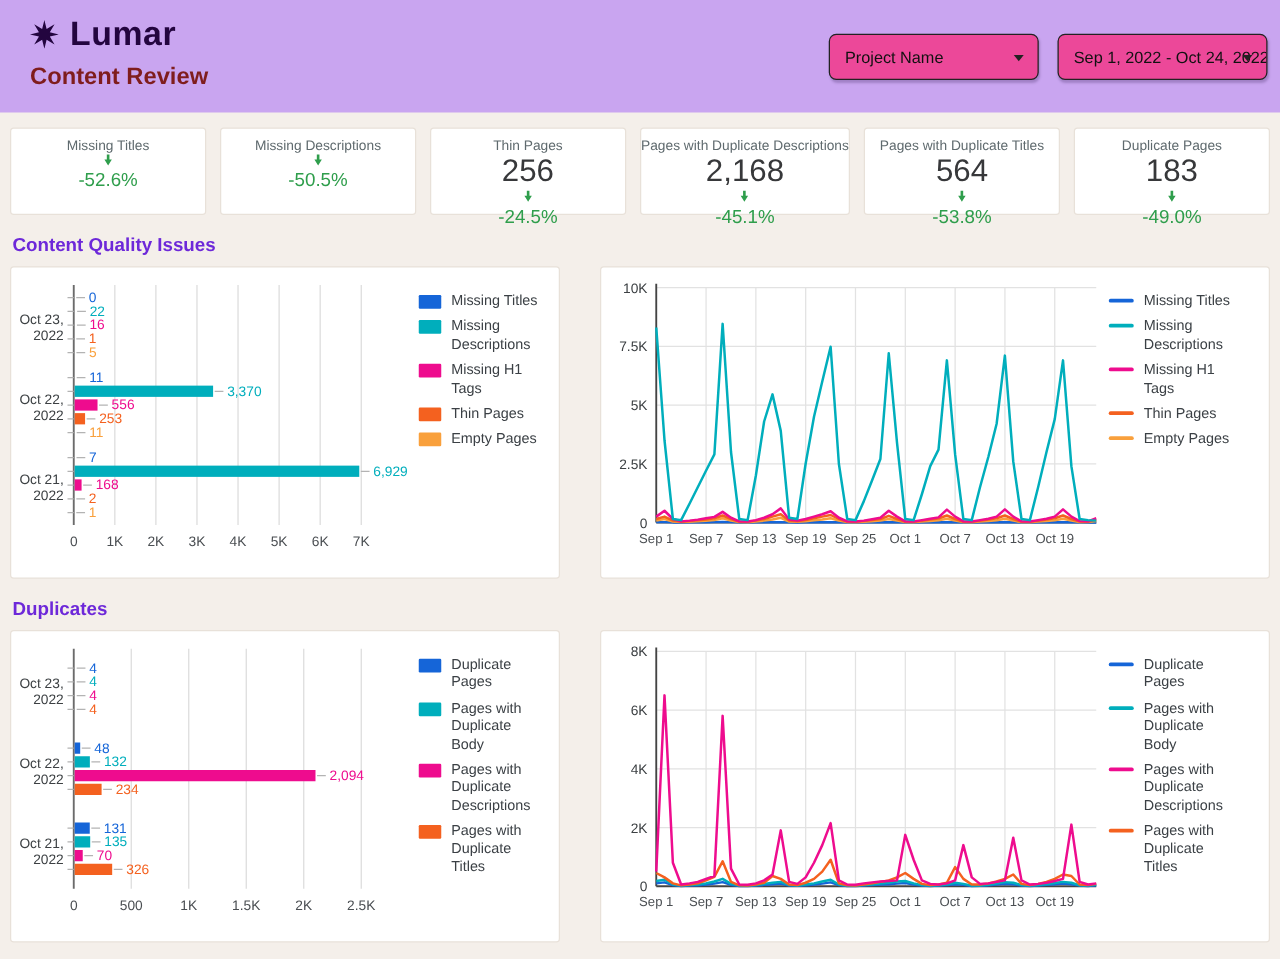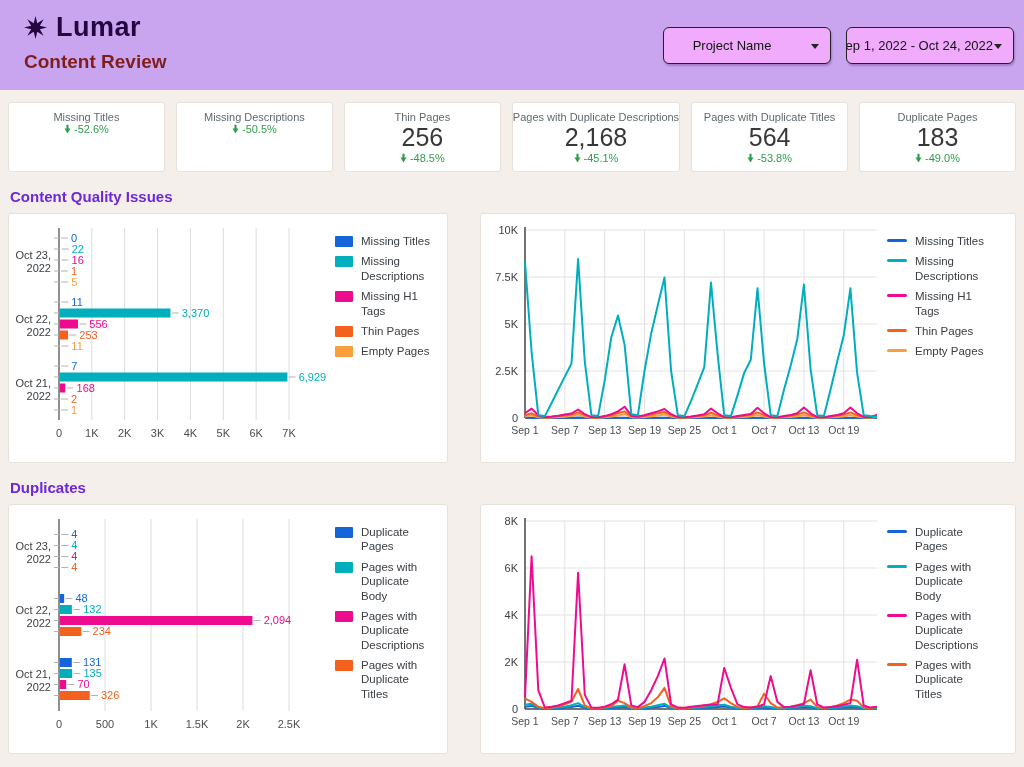--- a/index.html
+++ b/index.html
@@ -5,38 +5,38 @@
   * { box-sizing: border-box; margin: 0; padding: 0; }
   html, body { width: 1024px; height: 767px; overflow: hidden; }
   body { font-family: "Liberation Sans", sans-serif; background: #f4efea; position: relative; }
 
   
   .header { height: 90px; background: #c9a5f0; position: relative; padding: 12px 0 0 24px; }
   .brand { display: flex; align-items: center; gap: 9px; }
   .brand-name { font-size: 27px; font-weight: 600; color: #23053f; letter-spacing: .5px; }
   .page-title { font-size: 19px; font-weight: 700; color: #7f1d1d; margin-top: 8px; }
   .filters { position: absolute; top: 27px; right: 10px; display: flex; gap: 15px; }
-  .filter { background: #f0abfc; border: 1.6px solid #222; border-radius: 6px; height: 37px;
-            display: flex; align-items: center; justify-content: center; position: relative;
+  .filter { background: #ec4899; border: 1.6px solid #222; border-radius: 6px; height: 37px;
+            display: flex; align-items: center; position: relative;
             padding: 0 42px 0 12px; font-size: 13px; color: #111; cursor: pointer;
             box-shadow: 1px 2px 2px rgba(40,20,70,.25); white-space: nowrap; overflow: hidden; }
   .filter:nth-child(1) { width: 168px; }
   .filter:nth-child(2) { width: 168px; }
   .filter:nth-child(3) { width: 220px; }
   .caret { position: absolute; right: 11px; top: 16px; width: 0; height: 0;
            border-left: 4.5px solid transparent; border-right: 4.5px solid transparent;
            border-top: 5.5px solid #222; }
 
   
   .kpi-row { display: flex; gap: 11px; margin: 12px 8px 0; }
   .kpi-card { flex: 1; background: #fff; border: 1px solid #e8e1d9; border-radius: 3px;
               height: 70px; text-align: center; padding-top: 8px; }
   .kpi-label { font-size: 11px; color: #5f6a6e; white-space: nowrap; overflow: hidden; }
   .kpi-value { font-size: 25px; color: #37383a; line-height: 1.15; }
-  .kpi-delta { font-size: 11px; color: #2f9e4c; display: flex; align-items: center; justify-content: center; gap: 3px; }
+  .kpi-delta { font-size: 15px; color: #2f9e4c; display: flex; align-items: center; justify-content: center; gap: 3px; flex-direction: column; }
 
   
   .section-title { font-size: 15px; font-weight: 700; color: #6d28d9; margin: 16px 10px 8px; }
   .row { display: flex; gap: 32px; margin: 0 8px; }
   .chart-card { background: #fff; border: 1px solid #e8e1d9; border-radius: 3px; height: 250px;
                 display: flex; padding: 6px 2px 2px 4px; overflow: hidden; }
   .chart-card.left { width: 440px; flex: none; }
   .chart-card.right { flex: 1; }
   .plot { flex: none; }
   svg { font-family: "Liberation Sans", sans-serif; display: block; }
@@ -92,21 +92,21 @@
     </div>
   </div>
 
   <div class="kpi-card">
     <div class="kpi-label">Thin Pages</div>
     <div class="kpi-value">256</div>
     <div class="kpi-delta">
       <svg width="7" height="10" viewBox="0 0 8 10">
         <path fill="#2f9e4c" d="M2.8 0 h2.4 v4.5 H7.4 L4 10 0.6 4.5 H2.8 Z"></path>
       </svg>
-      <span class="kpi-delta-text">-48.5%</span>
+      <span class="kpi-delta-text">-24.5%</span>
     </div>
   </div>
 
   <div class="kpi-card">
     <div class="kpi-label">Pages with Duplicate Descriptions</div>
     <div class="kpi-value">2,168</div>
     <div class="kpi-delta">
       <svg width="7" height="10" viewBox="0 0 8 10">
         <path fill="#2f9e4c" d="M2.8 0 h2.4 v4.5 H7.4 L4 10 0.6 4.5 H2.8 Z"></path>
       </svg>

